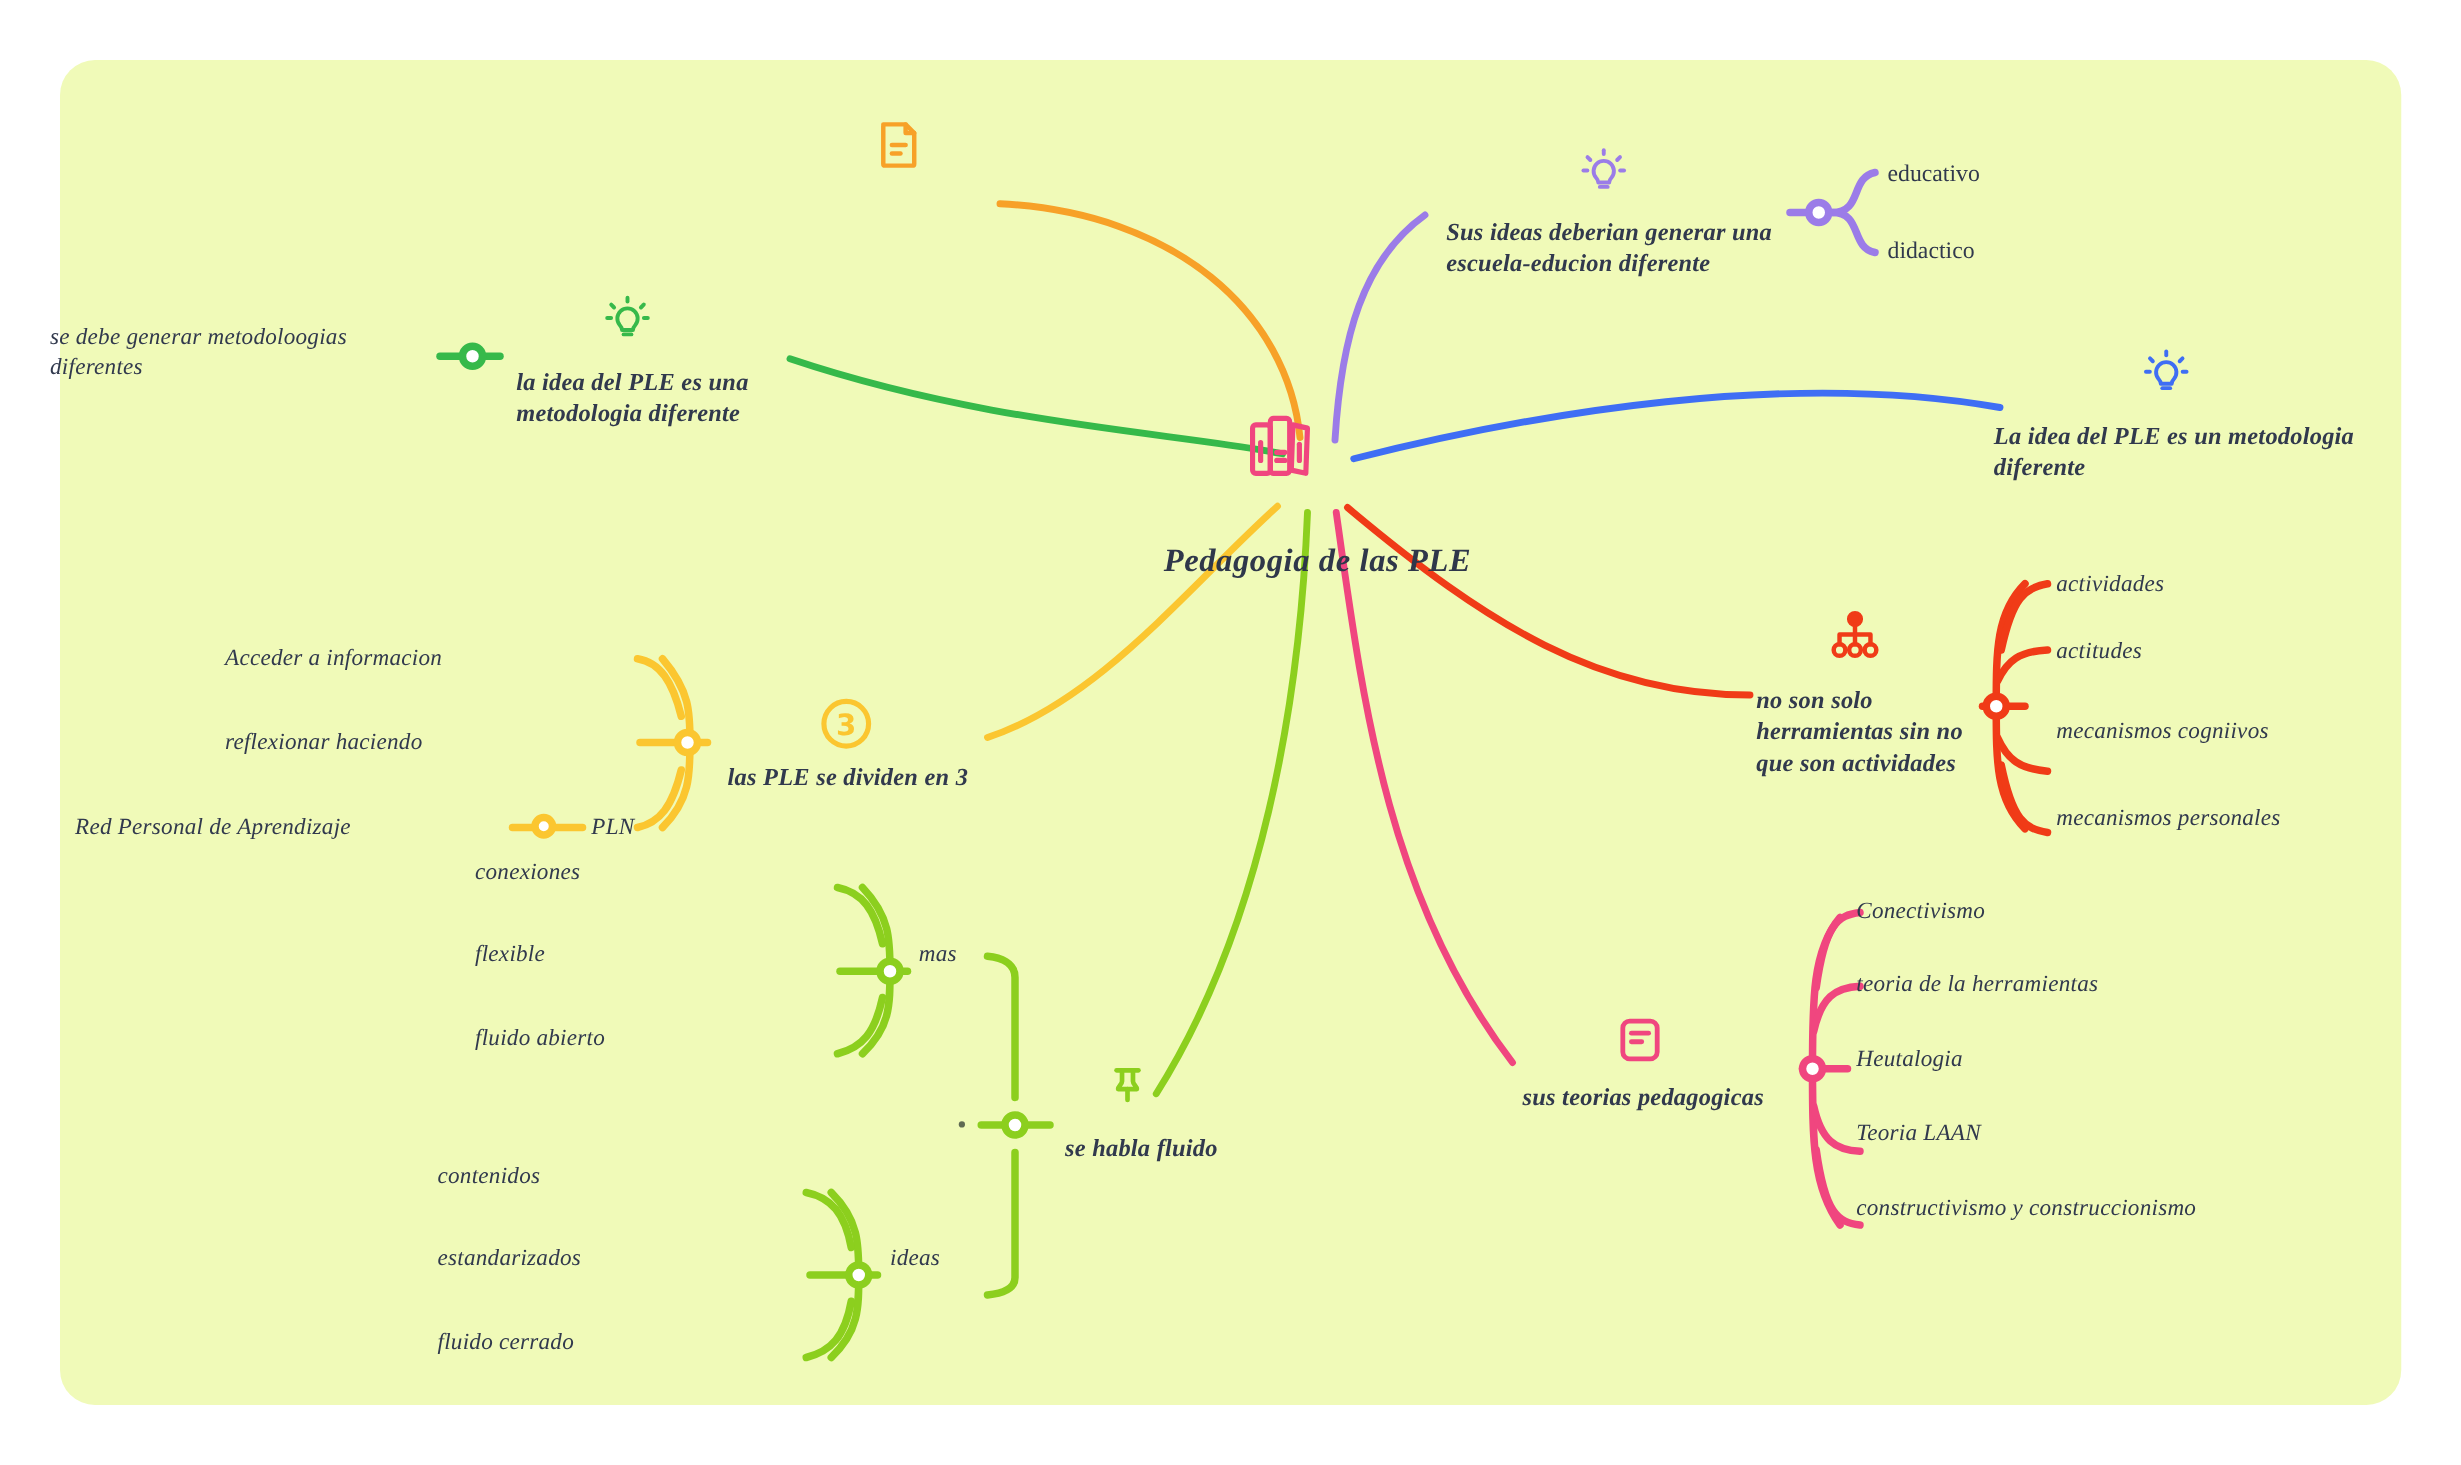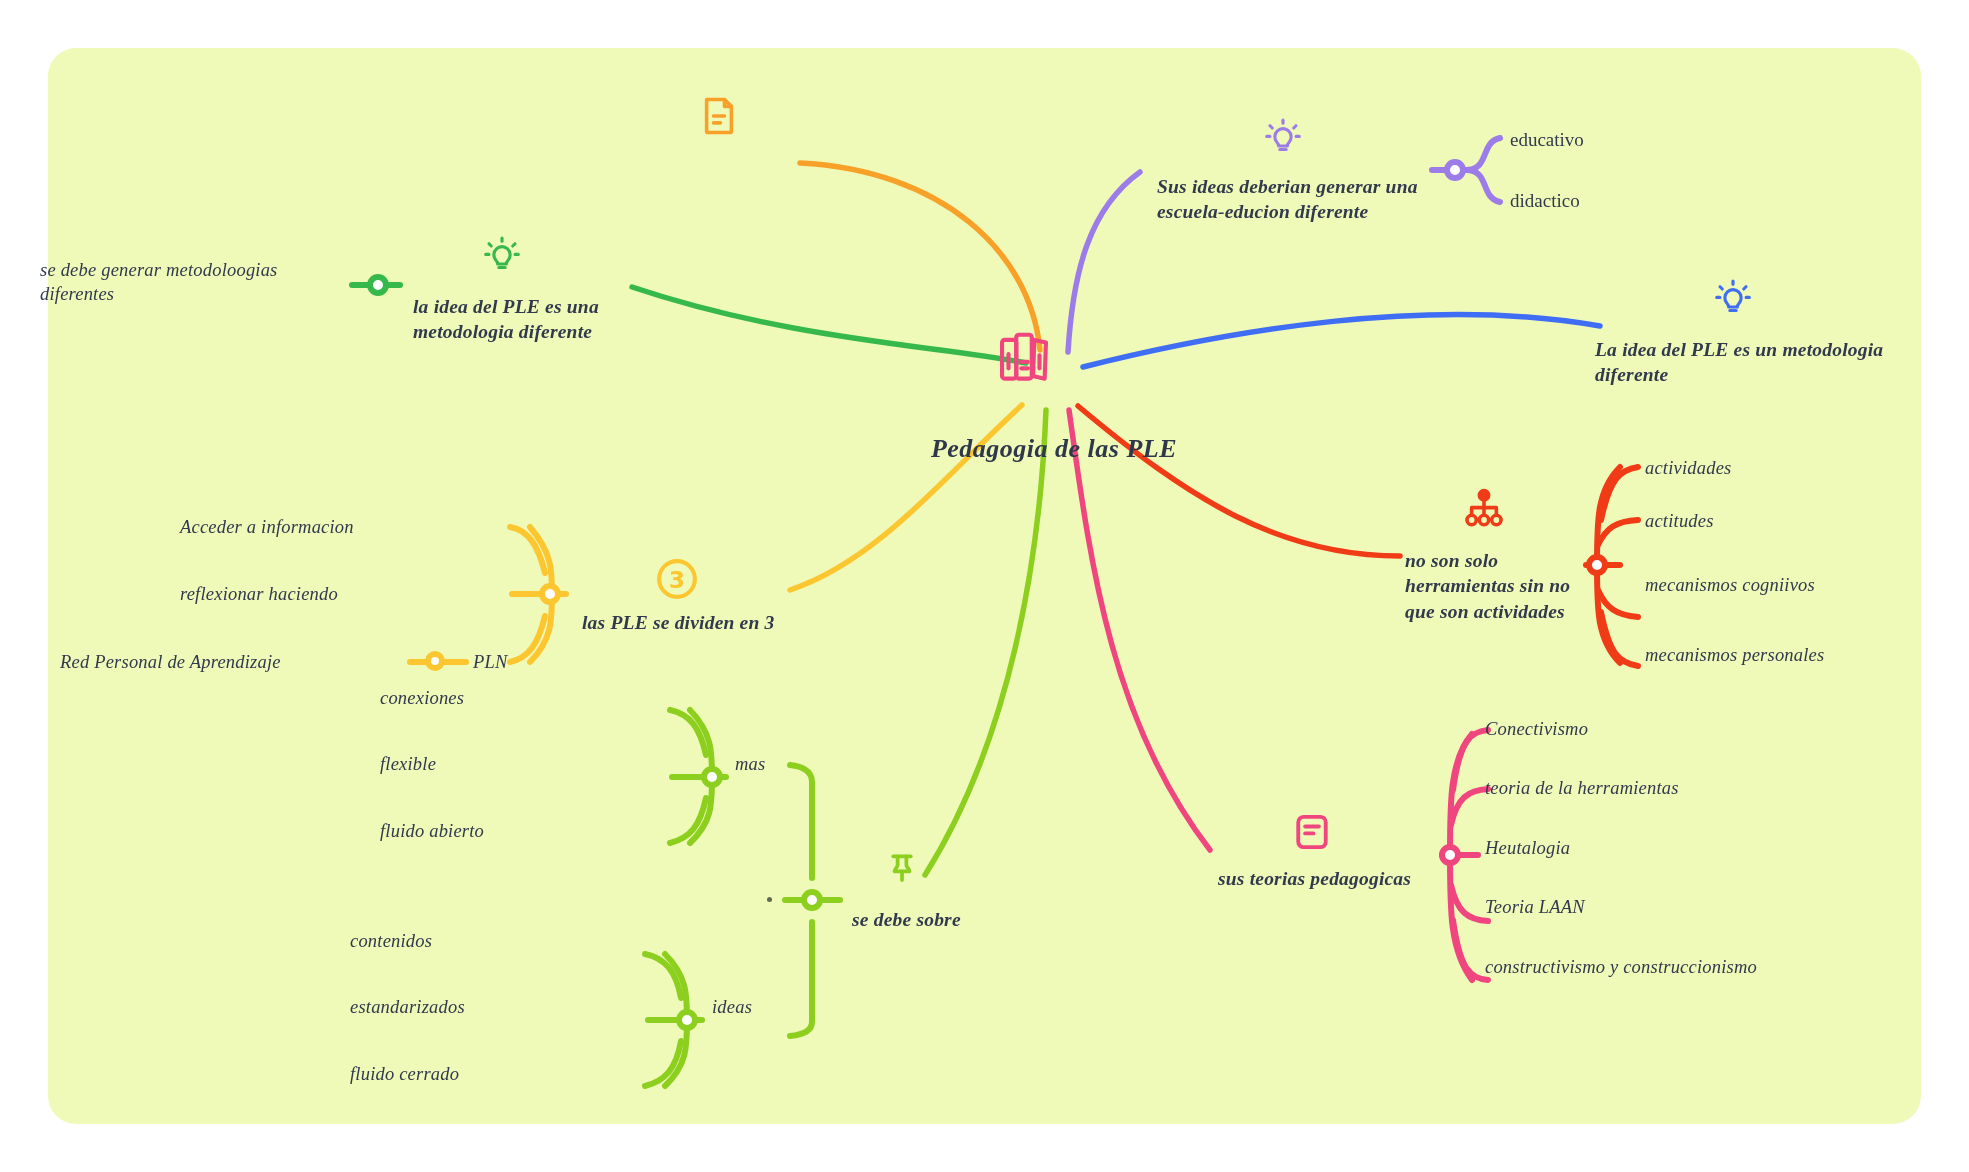--- a/index.html
+++ b/index.html
@@ -265,21 +265,21 @@
   <div class="dot" style="left:425px; top:651px; width:20px; height:20px; border:6px solid #fbc630;"></div>
   <div class="lbl sub ra" style="left:60px; top:650px; width:350px;">Red Personal de Aprendizaje</div>
 
   <div class="icon" style="left:882px; top:850px;">
     <svg width="40" height="40" viewBox="0 0 32 32" fill="none" stroke="#8ccf1e" stroke-width="3" stroke-linecap="round" stroke-linejoin="round">
       <path d="M9 5 H23"></path>
       <path d="M12.5 5 V12 C12.5 14 10 15 10 17 H22 C22 15 19.5 14 19.5 12 V5"></path>
       <path d="M16 17 V24"></path>
     </svg>
   </div>
-  <div class="lbl main" style="left:852px; top:907px;">se debe sobre</div>
+  <div class="lbl main" style="left:852px; top:907px;">se habla fluido</div>
   <div class="dot" style="left:801px; top:889px; width:22px; height:22px; border:6px solid #8ccf1e;"></div>
   <div class="tinydot" style="left:767px; top:897px;"></div>
 
   <div class="lbl sub" style="left:735px; top:752px;">mas</div>
   <div class="dot" style="left:701px; top:766px; width:22px; height:22px; border:6px solid #8ccf1e;"></div>
   <div class="lbl sub ra" style="left:380px; top:686px; width:277px;">conexiones</div>
   <div class="lbl sub ra" style="left:380px; top:752px; width:277px;">flexible</div>
   <div class="lbl sub ra" style="left:380px; top:819px; width:277px;">fluido abierto</div>
 
   <div class="lbl sub" style="left:712px; top:995px;">ideas</div>

